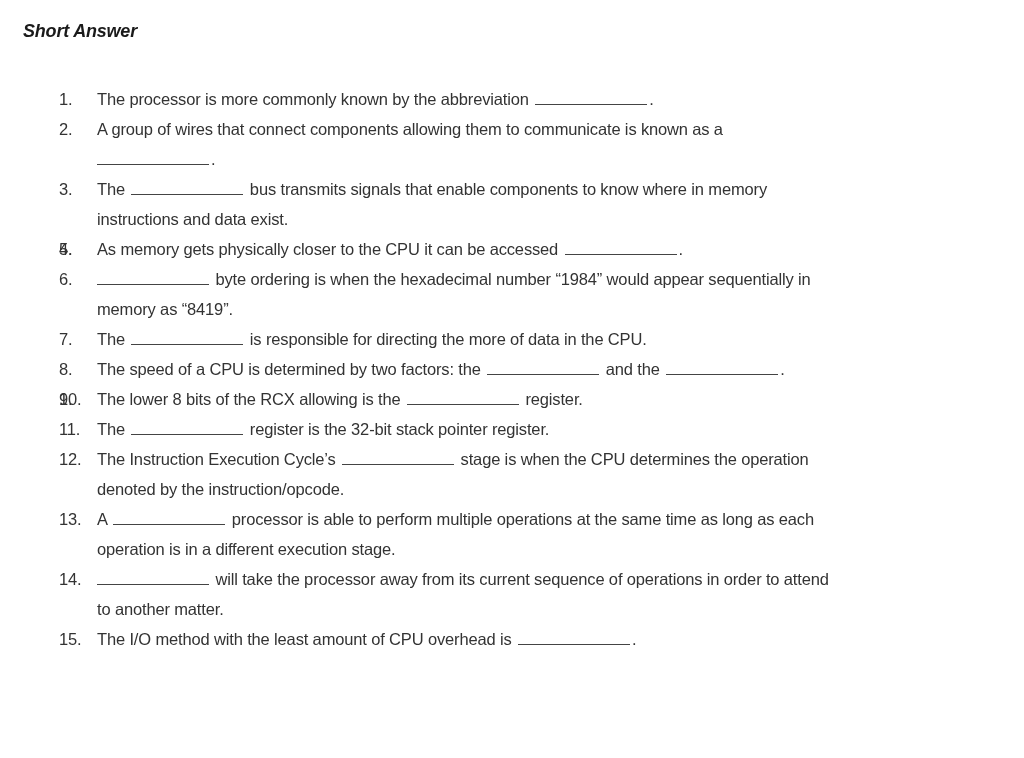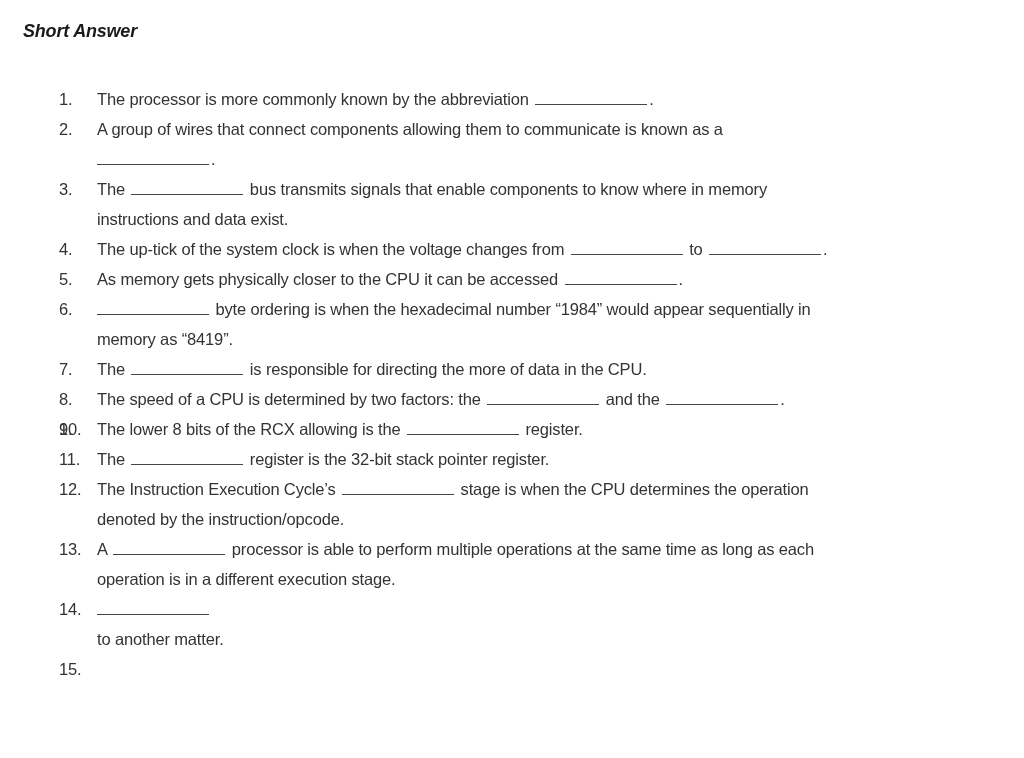--- a/index.html
+++ b/index.html
@@ -72,26 +72,26 @@
   </style>
 </head>
 <body>
 
 <div class="page">
   <div class="heading">Short Answer</div>
   <ol class="questions" id="questions">
       <li class="q"><span class="q-num">1.</span><span><span>The processor is more commonly known by the abbreviation </span><span class="blank"></span><span>.</span></span></li>
       <li class="q"><span class="q-num">2.</span><span><span>A group of wires that connect components allowing them to communicate is known as a</span><br><span class="blank lead"></span><span>.</span></span></li>
       <li class="q"><span class="q-num">3.</span><span><span>The </span><span class="blank"></span><span> bus transmits signals that enable components to know where in memory</span><br><span>instructions and data exist.</span></span></li>
-      <li class="q"><span class="q-num">4.</span><span><span>The up-tick of the system clock is when the voltage changes from </span><span class="blank"></span><span> to </span><span class="blank"></span><span>.</span></span></li>
+      <li class="q"><span class="q-num">4.</span></li>
       <li class="q"><span class="q-num">5.</span><span><span>As memory gets physically closer to the CPU it can be accessed </span><span class="blank"></span><span>.</span></span></li>
       <li class="q"><span class="q-num">6.</span><span><span class="blank lead"></span><span> byte ordering is when the hexadecimal number “1984” would appear sequentially in</span><br><span>memory as “8419”.</span></span></li>
       <li class="q"><span class="q-num">7.</span><span><span>The </span><span class="blank"></span><span> is responsible for directing the more of data in the CPU.</span></span></li>
       <li class="q"><span class="q-num">8.</span><span><span>The speed of a CPU is determined by two factors: the </span><span class="blank"></span><span> and the </span><span class="blank"></span><span>.</span></span></li>
       <li class="q"><span class="q-num">9.</span></li>
       <li class="q"><span class="q-num">10.</span><span><span>The lower 8 bits of the </span><span class="em">RCX</span><span> allowing is the </span><span class="blank"></span><span> register.</span></span></li>
       <li class="q"><span class="q-num">11.</span><span><span>The </span><span class="blank"></span><span> register is the 32-bit stack pointer register.</span></span></li>
       <li class="q"><span class="q-num">12.</span><span><span>The Instruction Execution Cycle’s </span><span class="blank"></span><span> stage is when the CPU determines the operation</span><br><span>denoted by the instruction/opcode.</span></span></li>
       <li class="q"><span class="q-num">13.</span><span><span>A </span><span class="blank"></span><span> processor is able to perform multiple operations at the same time as long as each</span><br><span>operation is in a different execution stage.</span></span></li>
-      <li class="q"><span class="q-num">14.</span><span><span class="blank lead"></span><br><span>to another matter.</span></span></li>
-      <li class="q"><span class="q-num">15.</span></li>
+      <li class="q"><span class="q-num">14.</span><span><span class="blank lead"></span><span> will take the processor away from its current sequence of operations in order to attend</span><br><span>to another matter.</span></span></li>
+      <li class="q"><span class="q-num">15.</span><span><span>The I/O method with the least amount of CPU overhead is </span><span class="blank"></span><span>.</span></span></li>
     </ol>
 </div>
 
 </body></html>

